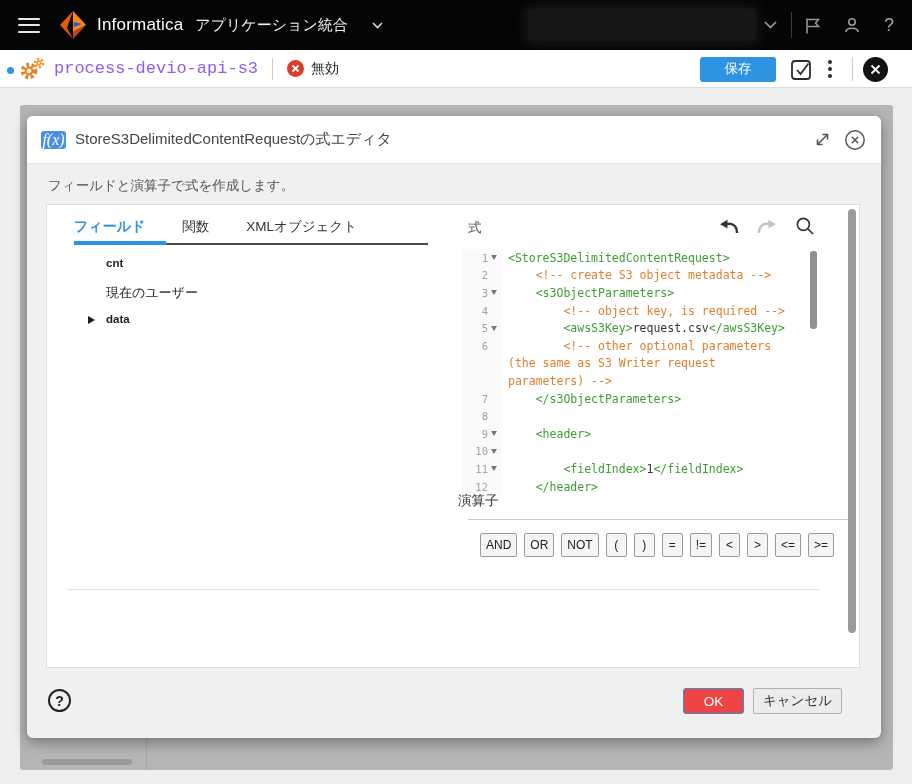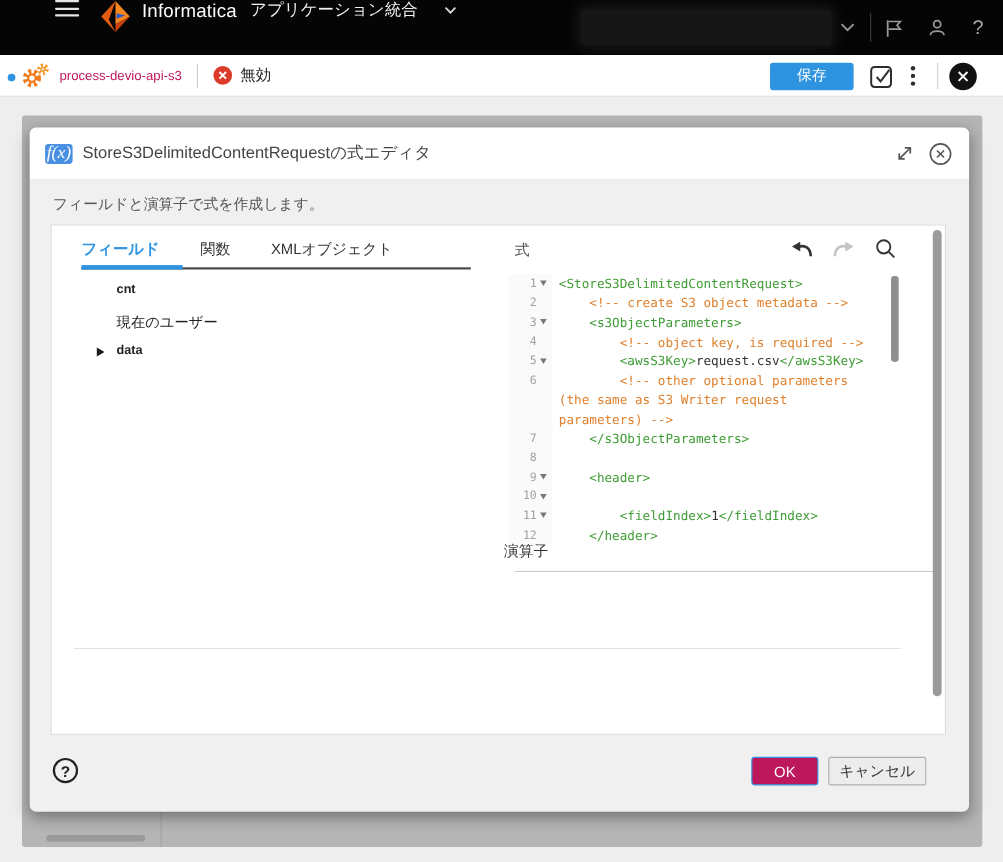--- a/index.html
+++ b/index.html
@@ -1,21 +1,21 @@
 <!DOCTYPE html>
 <html><head>
 <meta charset="utf-8">
 <style>
   * { margin:0; padding:0; box-sizing:border-box; }
   html,body { width:912px; height:784px; overflow:hidden;
     font-family:"Liberation Sans", sans-serif; background:#eee; }
 
   
   .topbar { position:relative; height:50px; background:#050505; color:#fff;
-    display:flex; align-items:flex-start;padding-left:32px; }
+    display:flex; align-items:center; }
   .hamburger { width:22px; height:15px; margin-left:18px; display:flex;
     flex-direction:column; justify-content:space-between; cursor:pointer; }
   .hamburger span { display:block; height:2px; background:#e6e6e6; border-radius:1px; }
   .logo { margin-left:17px; width:32px; height:30px; }
   .brand { margin-left:8px; font-size:17px; color:#fdfdfd; letter-spacing:.2px; }
   .appmenu { margin-left:12px; display:flex; align-items:center; gap:24px;
     font-size:15px; color:#f2f2f2; cursor:pointer; }
   .tb-right { position:absolute; right:0; top:0; height:50px; display:flex; align-items:center; }
   .redacted { width:228px; height:32px; background:#161616; border-radius:4px;
     box-shadow:0 0 10px 4px #161616; }
@@ -25,21 +25,21 @@
     justify-content:center; cursor:pointer; }
   .tb-help { font-size:18px; color:#a9a9a9; width:34px; text-align:center;
     cursor:pointer; margin-right:6px; }
 
   
   .toolbar { position:relative; height:38px; background:#fff;
     border-bottom:1px solid #dcdcdc; display:flex; align-items:center; }
   .status-dot { position:absolute; left:7px; top:17px; width:7px; height:7px;
     border-radius:50%; background:#2e93e0; }
   .gears { margin-left:18px; }
-  .proc-name { margin-left:8px; font-size:12px; color:#be185d; }
+  .proc-name { margin-left:8px; font-size:17px; color:#8b5cf6;font-family:Liberation Mono, monospace; }
   .tl-divider { width:1px; height:22px; background:#ccc; margin:0 14px 0 14px; }
   .status-badge { display:flex; align-items:center; gap:7px; cursor:default; }
   .status-circle { width:17px; height:17px; border-radius:50%; background:#dd3b2a;
     display:flex; align-items:center; justify-content:center; }
   .status-label { font-size:14px; color:#222; }
   .tlb-right { position:absolute; right:12px; top:0; height:38px; display:flex;
     align-items:center; }
   .save-btn { width:76px; height:25px; background:#2e93e0; color:#fff;
     border:none; border-radius:3px; font-size:13.5px;
     font-family:"Liberation Sans",sans-serif; cursor:pointer; }
@@ -131,21 +131,21 @@
     border-radius:2px; background:#f5f5f5; font-size:12px; color:#222;
     font-family:"Liberation Sans",sans-serif; display:flex; align-items:center;
     justify-content:center; cursor:pointer; }
 
   
   .help-circle { position:absolute; left:21px; top:573px; width:23px; height:23px;
     border:2px solid #222; border-radius:50%; display:flex; align-items:center;
     justify-content:center; font-size:14px; font-weight:bold; color:#222;
     cursor:pointer; }
   .ok-btn { position:absolute; left:656px; top:572px; width:61px; height:26px;
-    background:#be185d; border:1px solid #2e93e0; border-radius:3px; color:#fff;
+    background:#ef4444; border:1px solid #2e93e0; border-radius:3px; color:#fff;
     font-size:13.5px; font-family:"Liberation Sans",sans-serif; cursor:pointer; }
   .cancel-btn { position:absolute; left:726px; top:572px; width:89px; height:26px;
     background:#ececec; border:1px solid #b0b0b0; border-radius:2px; color:#333;
     font-size:13.5px; font-family:"Liberation Sans",sans-serif; cursor:pointer; }
 </style>
 </head>
 <body>
 
 <div class="topbar">
   <div class="hamburger">
@@ -393,20 +393,33 @@
                 <span class="ed-num">12</span>
                 <span class="ed-fold"></span>
               </span>
               <span class="ed-code"><span style="color: rgb(63, 156, 53);">    &lt;/header&gt;</span></span>
             </div>
           </div>
         <div class="editor-scroll"></div>
 
         <div class="ops-label">演算子</div>
         <div class="ops-divider"></div>
+        <div class="ops" id="operators">
+            <button class="op-btn">AND</button>
+            <button class="op-btn">OR</button>
+            <button class="op-btn">NOT</button>
+            <button class="op-btn">(</button>
+            <button class="op-btn">)</button>
+            <button class="op-btn">=</button>
+            <button class="op-btn">!=</button>
+            <button class="op-btn">&lt;</button>
+            <button class="op-btn">&gt;</button>
+            <button class="op-btn">&lt;=</button>
+            <button class="op-btn">&gt;=</button>
+          </div>
       </div>
 
       <div class="card-divider"></div>
       <div class="card-scroll"></div>
     </div>
 
     <div class="help-circle">?</div>
     <button class="ok-btn">OK</button>
     <button class="cancel-btn">キャンセル</button>
   </div>

